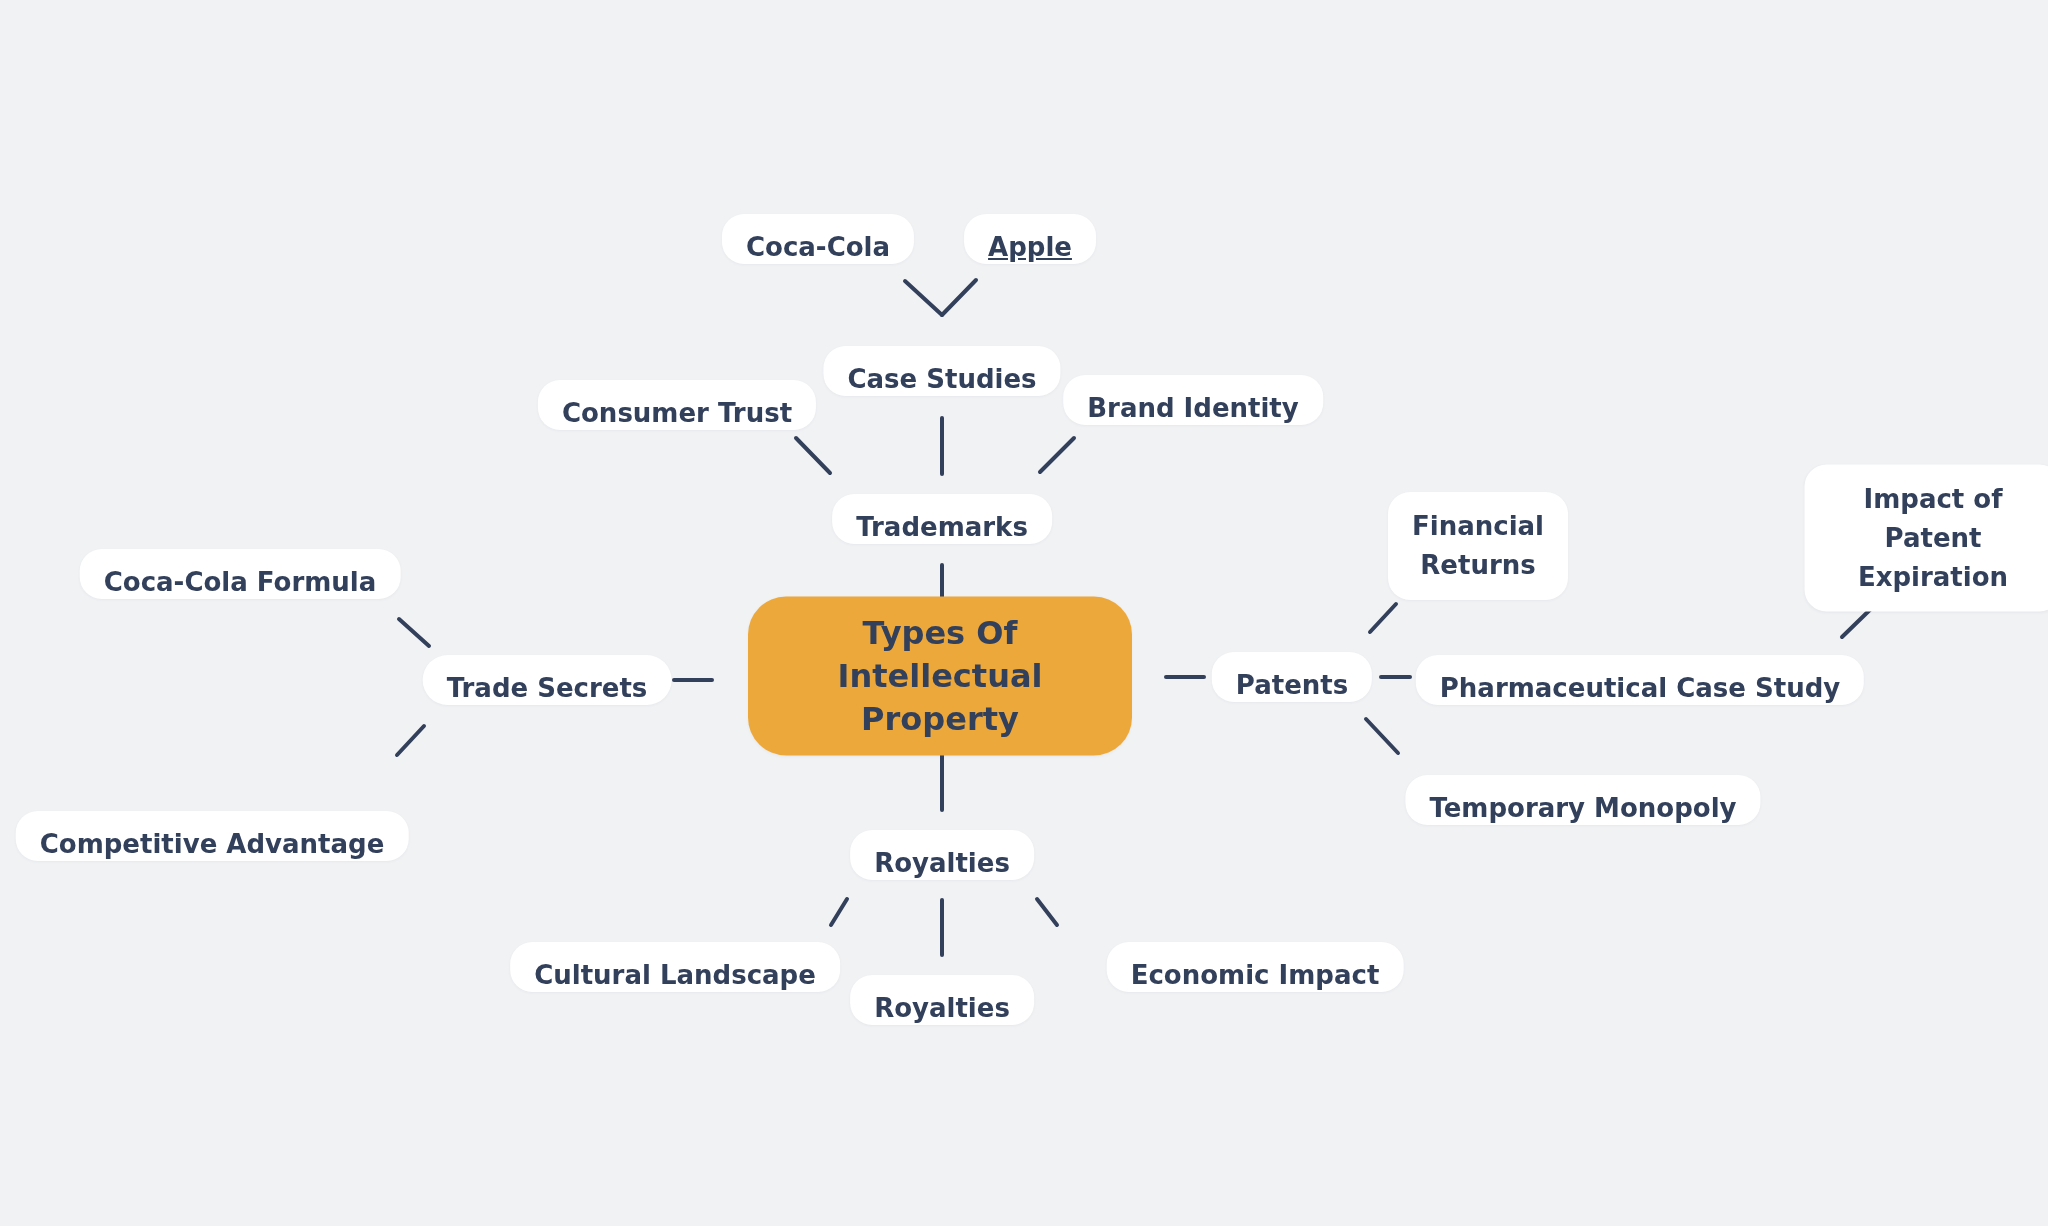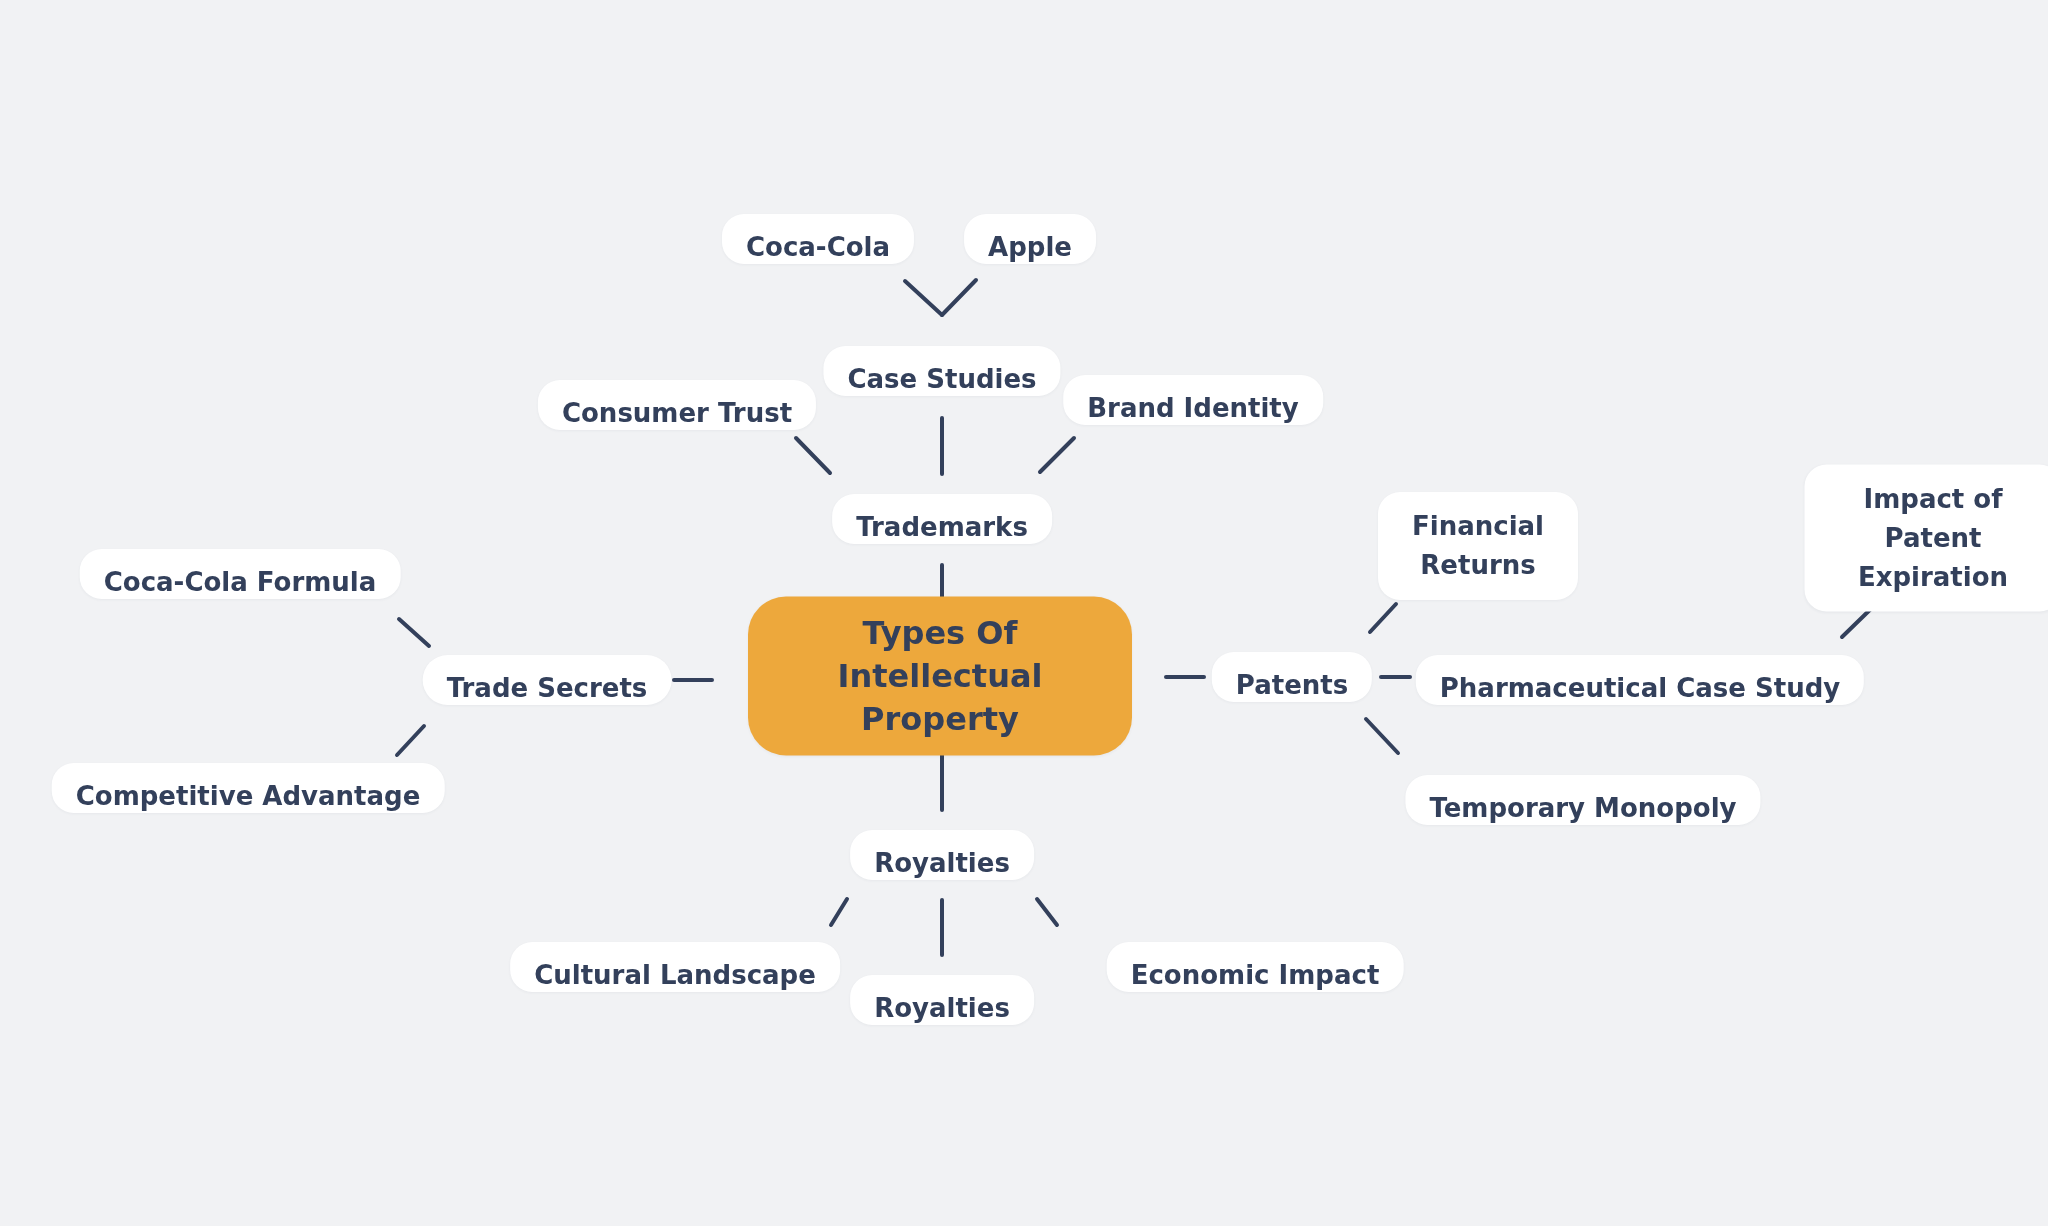--- a/index.html
+++ b/index.html
@@ -73,28 +73,28 @@
       <line x1="942" y1="744" x2="942" y2="810" stroke="#33405B" stroke-width="4" stroke-linecap="round"></line>
       <line x1="847" y1="899" x2="831" y2="925" stroke="#33405B" stroke-width="4" stroke-linecap="round"></line>
       <line x1="942" y1="900" x2="942" y2="955" stroke="#33405B" stroke-width="4" stroke-linecap="round"></line>
       <line x1="1037" y1="899" x2="1057" y2="925" stroke="#33405B" stroke-width="4" stroke-linecap="round"></line>
     </svg>
 
 <div class="node root" style="left: 940px; top: 676px; width: 384px;">Types Of Intellectual Property</div>
     <div class="node" style="left: 942px; top: 519px;">Trademarks</div>
     <div class="node" style="left: 942px; top: 371px;">Case Studies</div>
     <div class="node" style="left: 818px; top: 239px;">Coca-Cola</div>
-    <div class="node" style="left: 1030px; top: 239px;">Apple</div>
+    <div class="node" style="left: 1030px; top: 239px; text-decoration: underline;">Apple</div>
     <div class="node" style="left: 677px; top: 405px;">Consumer Trust</div>
     <div class="node" style="left: 1193px; top: 400px;">Brand Identity</div>
     <div class="node" style="left: 547px; top: 680px; border-radius: 29px;">Trade Secrets</div>
     <div class="node" style="left: 240px; top: 574px;">Coca-Cola Formula</div>
-    <div class="node" style="left: 212px; top: 788px; margin-left: 36px;">Competitive Advantage</div>
+    <div class="node" style="left: 212px; top: 836px;">Competitive Advantage</div>
     <div class="node" style="left: 1292px; top: 677px;">Patents</div>
-    <div class="node wrap" style="left: 1478px; top: 546px; width: 200px;">Financial Returns</div>
+    <div class="node wrap" style="left: 1478px; top: 546px; width: 180px;">Financial Returns</div>
     <div class="node" style="left: 1640px; top: 680px;">Pharmaceutical Case Study</div>
     <div class="node wrap" style="left: 1933px; top: 538px; width: 257px;">Impact of Patent Expiration</div>
     <div class="node" style="left: 1583px; top: 800px;">Temporary Monopoly</div>
     <div class="node" style="left: 942px; top: 855px;">Royalties</div>
     <div class="node" style="left: 675px; top: 967px;">Cultural Landscape</div>
     <div class="node" style="left: 942px; top: 1000px;">Royalties</div>
     <div class="node" style="left: 1207px; top: 967px; margin-left: 48px;">Economic Impact</div>
   </div>
 
 </body></html>

